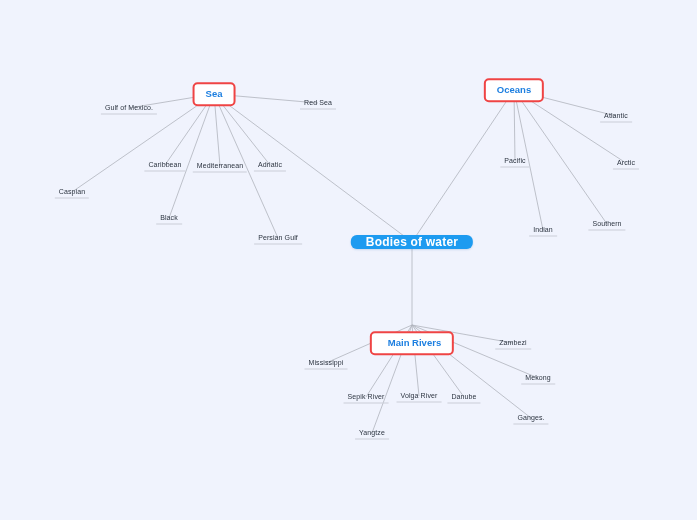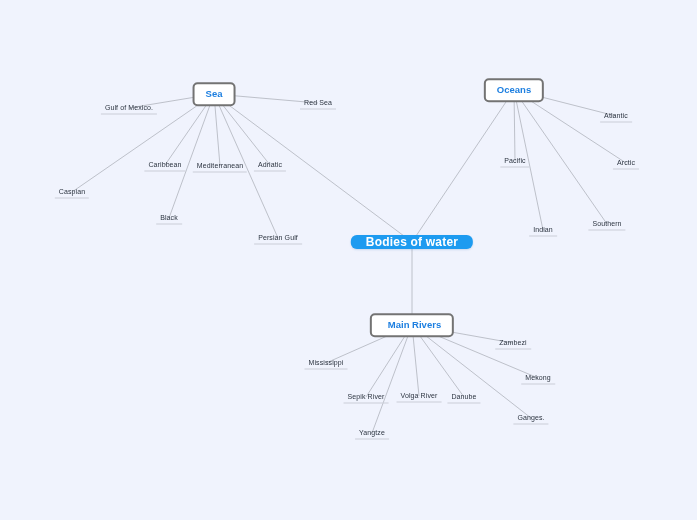--- a/index.html
+++ b/index.html
@@ -43,21 +43,21 @@
     padding: 1px 15px;
     line-height: 1;
     box-shadow: 0 1px 2px rgba(30,100,170,0.18);
   }
   
   .node-branch {
     background: #ffffff;
     color: #1d7fe0;
     font-size: 9.5px;
     font-weight: bold;
-    border: 2px solid #737373;
+    border: 2px solid #ef4444;
     border-radius: 5px;
     padding: 5px 11px;
     line-height: 1;
   }
   
   .node-leaf {
     color: #2c3440;
     font-size: 7px;
     line-height: 1;
     padding: 2px 4px 3px 4px;
@@ -105,21 +105,21 @@
       <div class="node node-leaf" style="left: 270px; top: 165px;">Adriatic</div>
       <div class="node node-leaf" style="left: 72px; top: 192px;">Caspian</div>
       <div class="node node-leaf" style="left: 169px; top: 218px;">Black</div>
       <div class="node node-leaf" style="left: 278px; top: 238px;">Persian Gulf</div>
       <div class="node node-branch" style="left: 514px; top: 90px; text-align: right;">Oceans</div>
       <div class="node node-leaf" style="left: 616px; top: 116px;">Atlantic</div>
       <div class="node node-leaf" style="left: 515px; top: 161px;">Pacific</div>
       <div class="node node-leaf" style="left: 626px; top: 163px;">Arctic</div>
       <div class="node node-leaf" style="left: 607px; top: 224px;">Southern</div>
       <div class="node node-leaf" style="left: 543px; top: 230px;">Indian</div>
-      <div class="node node-branch" style="left: 412px; top: 325px; padding-left: 16px;">Main Rivers</div>
+      <div class="node node-branch" style="left: 412px; top: 343px; padding-left: 16px;">Main Rivers</div>
       <div class="node node-leaf" style="left: 513px; top: 343px;">Zambezi</div>
       <div class="node node-leaf" style="left: 326px; top: 363px;">Mississippi</div>
       <div class="node node-leaf" style="left: 538px; top: 378px;">Mekong</div>
       <div class="node node-leaf" style="left: 366px; top: 397px;">Sepik River</div>
       <div class="node node-leaf" style="left: 419px; top: 396px;">Volga River</div>
       <div class="node node-leaf" style="left: 464px; top: 397px;">Danube</div>
       <div class="node node-leaf" style="left: 531px; top: 418px;">Ganges.</div>
       <div class="node node-leaf" style="left: 372px; top: 433px;">Yangtze</div>
     </div>
 </div>

